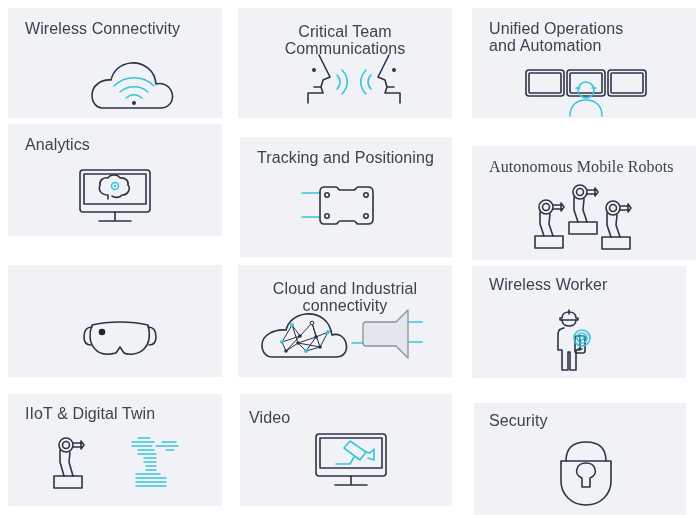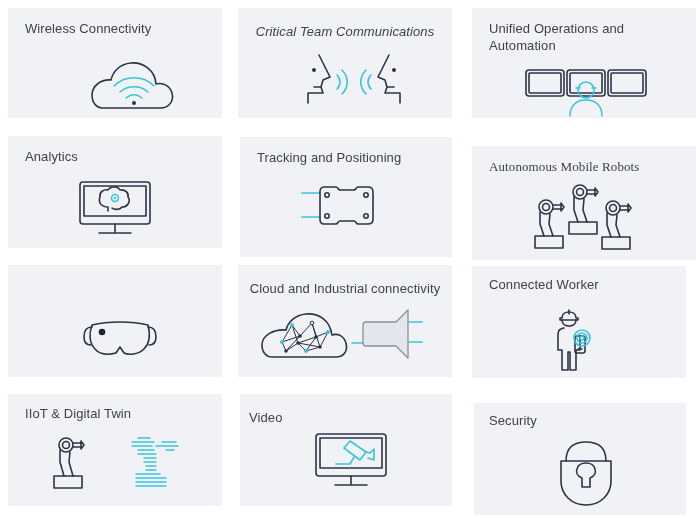--- a/index.html
+++ b/index.html
@@ -1,40 +1,40 @@
 <!DOCTYPE html>
 <html><head>
 <meta charset="utf-8">
 <style>
   html, body { margin:0; padding:0; }
   body { width:696px; height:518px; background:#ffffff; position:relative; overflow:hidden;
          font-family:"Liberation Sans", sans-serif; }
   .tile { position:absolute; background:#f1f2f5; }
-  .tile .title { position:absolute; left:17px; top:12px; font-size:13px; color:#3d4150; line-height:17px; letter-spacing:0.1px; }
+  .tile .title { position:absolute; left:17px; top:12px; font-size:16px; color:#3d4150; line-height:17px; letter-spacing:0.1px; }
   .tile .title.center { left:0; right:0; text-align:center; }
   .tile svg { position:absolute; }
   .ln { fill:none; stroke:#2e3346; stroke-width:1.6; stroke-linecap:round; stroke-linejoin:round; }
   .ac { fill:none; stroke:#38c4db; stroke-width:1.6; stroke-linecap:round; stroke-linejoin:round; }
 </style>
 </head>
 <body>
 
 <div class="tile" style="left:8px;top:8px;width:214px;height:110px;">
   <div class="title">Wireless Connectivity</div>
   <svg style="left:80px;top:48px;" width="88" height="58" viewBox="0 0 88 58">
     <path class="ln" d="M14 52 H72 C82 52 86 44 84 37 C82 30 75 26 68 28 C67 14 55 6 43 7 C32 8 25 15 23 24 C13 23 4 30 4 39 C4 47 9 52 14 52 Z"></path>
     <path class="ac" d="M26 30 C37 19 55 19 66 30"></path>
     <path class="ac" d="M32 36 C40 29 52 29 60 36"></path>
     <path class="ac" d="M38 42 C43 38 49 38 54 42"></path>
     <circle cx="46" cy="47" r="2" fill="#2e3346"></circle>
   </svg>
 </div>
 
 <div class="tile" style="left:238px;top:8px;width:214px;height:110px;">
-  <div class="title center" style="top:15px;font-style:italic;">Critical Team Communications</div>
+  <div class="title center" style="top:15px;">Critical Team Communications</div>
   <svg style="left:66px;top:45px;" width="100" height="60" viewBox="0 0 100 60">
     <path class="ln" d="M15 2 L26 24 L19 27 L17 34 L10 34 M17 34 L19 40 L4 40 L4 50"></path>
     <circle cx="10" cy="17" r="2" fill="#2e3346"></circle>
     <path class="ln" d="M85 2 L74 24 L81 27 L83 34 L90 34 M83 34 L81 40 L96 40 L96 50"></path>
     <circle cx="90" cy="17" r="2" fill="#2e3346"></circle>
     <path class="ac" d="M33 22 C37 26 37 32 33 36"></path>
     <path class="ac" d="M38 17 C45 24 45 34 38 41"></path>
     <path class="ac" d="M67 22 C63 26 63 32 67 36"></path>
     <path class="ac" d="M62 17 C55 24 55 34 62 41"></path>
   </svg>
@@ -48,21 +48,21 @@
     <rect class="ln" x="43" y="2" width="38" height="26" rx="3"></rect>
     <rect class="ln" x="46" y="5" width="32" height="20" rx="1"></rect>
     <rect class="ln" x="84" y="2" width="38" height="26" rx="3"></rect>
     <rect class="ln" x="87" y="5" width="32" height="20" rx="1"></rect>
     <path class="ac" d="M52 20 H56 M72 20 H68"></path>
     <circle class="ac" cx="62" cy="22" r="8" fill="#f1f2f5"></circle>
     <path class="ac" d="M46 48 C46 38 52 32 62 32 C72 32 78 38 78 48"></path>
   </svg>
 </div>
 
-<div class="tile" style="left:8px;top:136px;width:214px;height:112px;">
+<div class="tile" style="left:8px;top:124px;width:214px;height:112px;">
   <div class="title">Analytics</div>
   <svg style="left:70px;top:44px;" width="74" height="58" viewBox="0 0 74 58">
     <rect class="ln" x="2" y="2" width="70" height="42" rx="3"></rect>
     <rect class="ln" x="6" y="6" width="62" height="30"></rect>
     <path class="ln" d="M37 44 V52 M21 53 H53"></path>
     <path class="ln" d="M30 31 L30 27 C23 27 20 22 22 17 C21 12 26 9 30 10 C32 6 40 6 42 10 C47 9 51 13 50 17 C53 21 50 27 44 27 C42 30 36 30 34 28"></path>
     <circle class="ac" cx="37" cy="18" r="3.5"></circle>
     <circle cx="37" cy="18" r="1.3" fill="#38c4db"></circle>
   </svg>
 </div>
@@ -133,21 +133,21 @@
     <circle cx="40" cy="38" r="1.8" fill="#2e3346"></circle>
     <circle cx="62" cy="42" r="1.8" fill="#2e3346"></circle>
     <circle cx="28" cy="46" r="1.8" fill="#2e3346"></circle>
     <path class="ac" d="M94 38 H108"></path>
     <path d="M108 26 H138 L150 14 V62 L138 50 H108 C106 50 105 49 105 47 V29 C105 27 106 26 108 26 Z" fill="#e4e6ec" stroke="#8a8fa0" stroke-width="1.3" stroke-linejoin="round" transform="translate(0,-9)"></path>
     <path class="ac" d="M150 17 H164 M150 37 H164" transform="translate(0,0)"></path>
   </svg>
 </div>
 
 <div class="tile" style="left:472px;top:266px;width:214px;height:112px;">
-  <div class="title" style="top:10px;">Connected Worker</div>
+  <div class="title" style="top:10px;">Wireless Worker</div>
   <svg style="left:82px;top:40px;" width="48" height="66" viewBox="0 0 48 66">
     <path class="ln" d="M8 12 C8 4 22 4 22 12 H24 V14 H6 V12 Z"></path>
     <path class="ln" d="M15 4 V8"></path>
     <path class="ln" d="M8 14 C8 22 22 22 22 14"></path>
     <path class="ln" d="M10 22 C4 23 4 26 4 30 V44 H8 V64 H14 V46 H16 V64 H22 V44 H26 V30"></path>
     <rect class="ln" x="21" y="30" width="10" height="17" rx="2"></rect>
     <path class="ln" d="M24 43 H28"></path>
     <circle class="ac" cx="28" cy="32" r="2"></circle>
     <circle class="ac" cx="28" cy="32" r="5"></circle>
     <circle class="ac" cx="28" cy="32" r="8"></circle>

